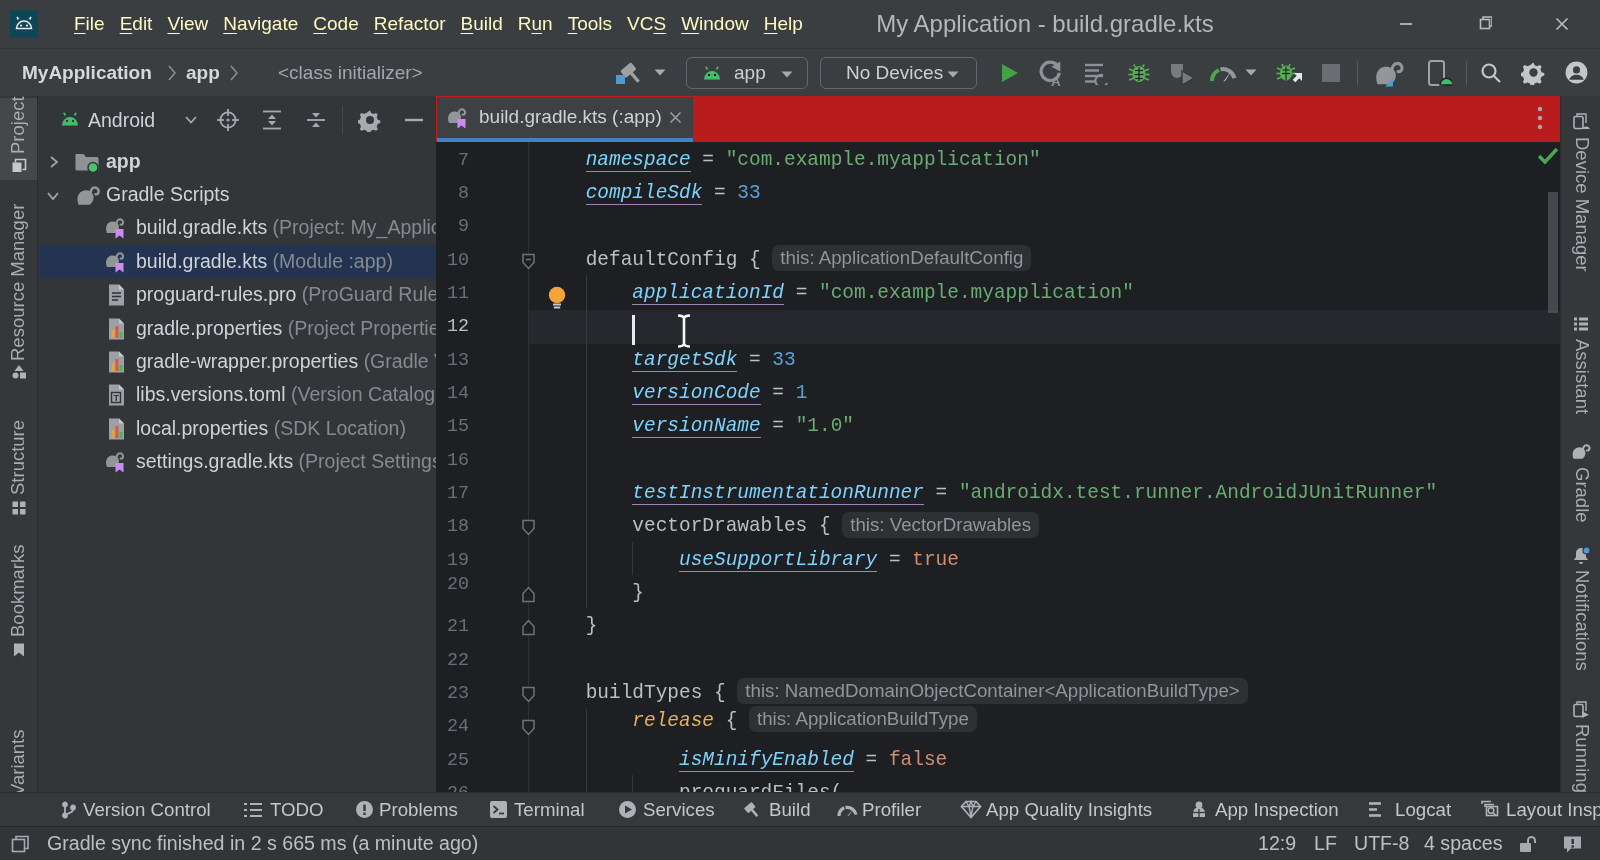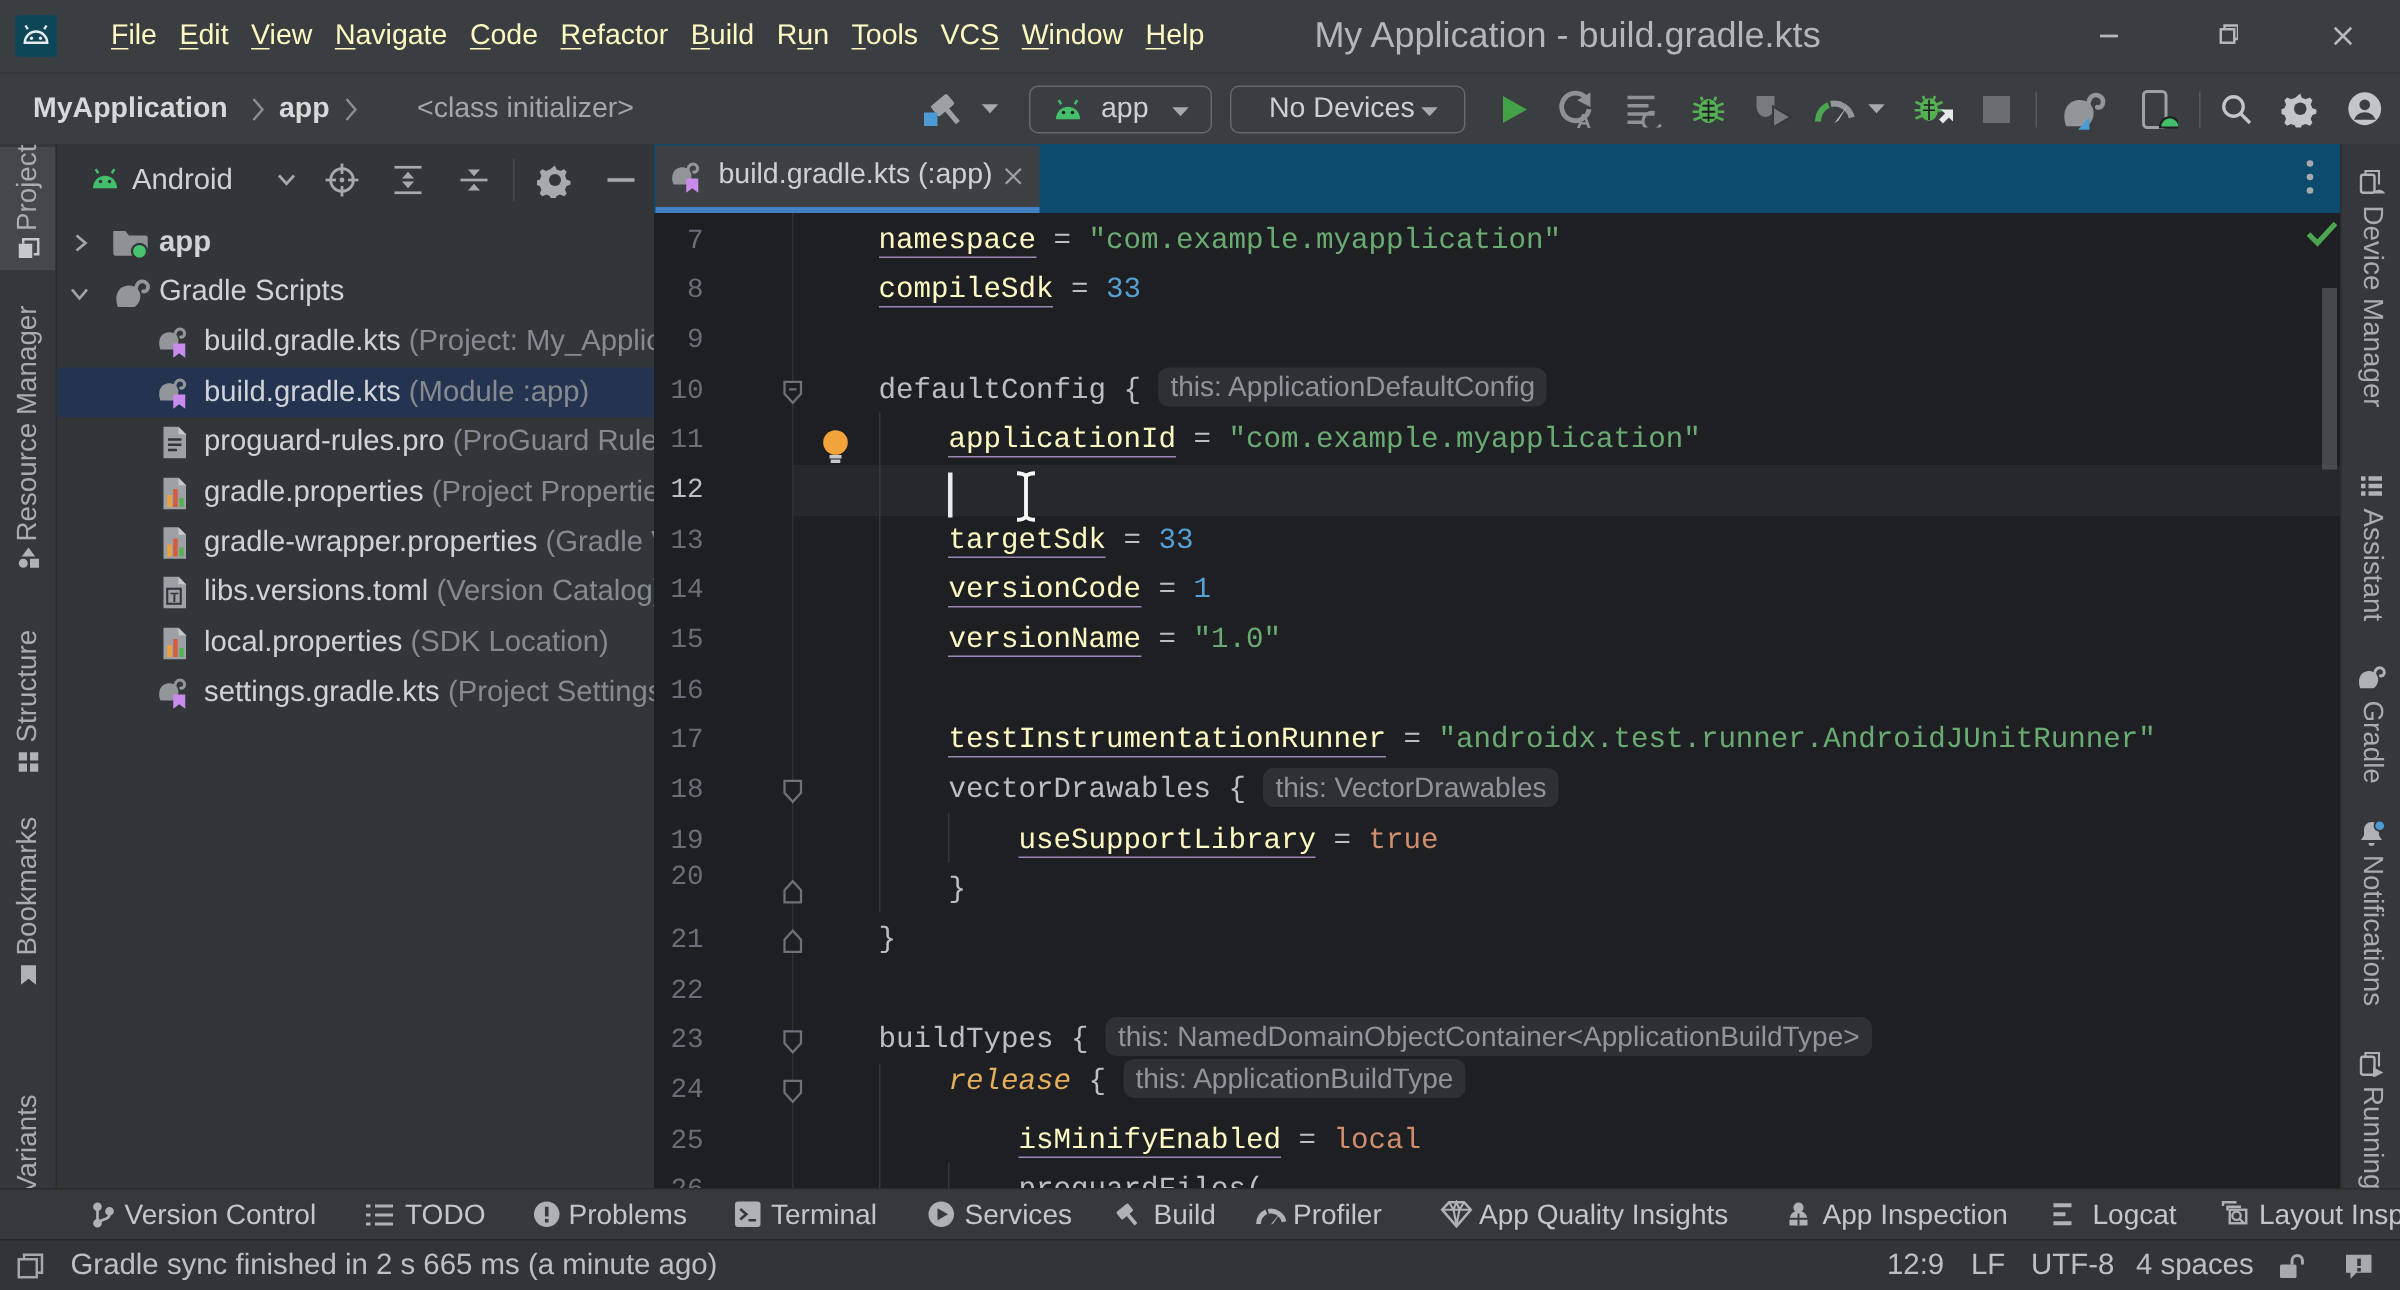--- a/index.html
+++ b/index.html
@@ -3,37 +3,37 @@
 <style>
 * { margin:0; padding:0; box-sizing:border-box; }
 html,body { width:1600px; height:860px; overflow:hidden; }
 body { background:#1E1F22; font-family:"Liberation Sans", sans-serif; position:relative; }
 .abs { position:absolute; }
 #titlebar { left:0; top:0; width:1600px; height:48px; background:#3B3E40; }
 #toolbar { left:0; top:48px; width:1600px; height:48px; background:#3B3E40; border-top:1px solid #343638; }
 #leftstrip { left:0; top:96px; width:38px; height:696px; background:#35373A; border-right:1px solid #2A2C2E; overflow:hidden; }
 #project { left:38px; top:96px; width:398px; height:696px; background:#333639; overflow:hidden; }
 #editorarea { left:436px; top:96px; width:1124px; height:696px; background:#1E1F22; overflow:hidden; }
-#tabbar { left:0; top:0; width:1124px; height:45.5px; background:#0c4a6e; }
+#tabbar { left:0; top:0; width:1124px; height:45.5px; background:#b91c1c; }
 #rightstrip { left:1560px; top:96px; width:40px; height:696px; background:#35373A; border-left:1px solid #2A2C2E; overflow:hidden; }
 #bottombar { left:0; top:792px; width:1600px; height:34px; background:#36393C; border-top:1px solid #2A2C2E; }
 #statusbar { left:0; top:826px; width:1600px; height:34px; background:#323538; border-top:1px solid #26282A; }
 .menu { color:#fef9c3; font-size:19px; line-height:48px; }
 .menu u { text-decoration-thickness:1px; text-underline-offset:3px; }
 .wtitle { color:#B4B7BA; font-size:24px; line-height:48px; }
 .crumb { color:#D6D8DB; font-size:19px; font-weight:bold; line-height:47px; }
 .crumb2 { color:#A3A7AD; font-size:19px; font-weight:normal; }
 .combo { position:absolute; top:8px; height:32px; border:1px solid #64676D; border-radius:6px; color:#CDCFD3; font-size:19px; line-height:30px; }
 .vl { position:absolute; transform-origin:0 0; transform:rotate(-90deg); white-space:nowrap; color:#A9ACB1; font-size:18.5px; height:20px; line-height:20px; }
 .vr { position:absolute; transform-origin:0 0; transform:rotate(90deg); white-space:nowrap; color:#A9ACB1; font-size:18.5px; height:20px; line-height:20px; }
 .trow { position:absolute; left:0; width:398px; height:33.4px; line-height:33.4px; font-size:19.5px; color:#CFD2D6; white-space:nowrap; }
 .tann { color:#858A90; }
 .cl { position:absolute; left:103px; height:33.4px; line-height:33.4px; font-family:"Liberation Mono", monospace; font-size:19.45px; white-space:pre; color:#BCBEC4; }
 .ln { position:absolute; left:0; width:33px; text-align:right; height:33.4px; line-height:33.4px; font-family:"Liberation Mono", monospace; font-size:18.4px; color:#6A6F77; }
-.prop { color:#fef9c3; border-bottom:1.5px solid #9C87B8; }
+.prop { color:#7dd3fc; border-bottom:1.5px solid #9C87B8;font-style:italic; }
 .str { color:#6AAB73; }
 .num { color:#56A0D6;margin-top:32px; }
 .kw { color:#CF8E6D; }
 .rel { color:#E5B05E; font-style:italic; }
 .inlay { display:inline-block; background:#2E3134; color:#90949B; font-family:"Liberation Sans",sans-serif; font-size:18.7px; line-height:26px; height:26px; border-radius:7px; padding:0 8px; vertical-align:middle; margin-top:-3px; }
 .bbitem { position:absolute; top:0; height:33px; line-height:33px; color:#C4C6C9; font-size:18.7px; white-space:nowrap; }
 .sbtext { color:#BDC0C3; font-size:19.6px; line-height:33px; }
 .ico { position:absolute; }
 </style></head>
 <body>
@@ -492,21 +492,21 @@
         <div class="cl" style="top:268.8px">        <span class="prop">versionName</span> = <span class="str">"1.0"</span></div>
         <div class="cl" style="top:302.15000000000003px"></div>
         <div class="cl" style="top:335.5px">        <span class="prop">testInstrumentationRunner</span> = <span class="str">"androidx.test.runner.AndroidJUnitRunner"</span></div>
         <div class="cl" style="top:368.85px">        vectorDrawables { <span class="inlay">this: VectorDrawables</span></div>
         <div class="cl" style="top:402.20000000000005px">            <span class="prop">useSupportLibrary</span> = <span class="kw">true</span></div>
         <div class="cl" style="top:435.55px">        }</div>
         <div class="cl" style="top:468.90000000000003px">    }</div>
         <div class="cl" style="top:502.25px"></div>
         <div class="cl" style="top:535.6px">    buildTypes { <span class="inlay">this: NamedDomainObjectContainer&lt;ApplicationBuildType&gt;</span></div>
         <div class="cl" style="top:563px">        <span class="rel">release</span> { <span class="inlay">this: ApplicationBuildType</span></div>
-        <div class="cl" style="top:602.3000000000001px">            <span class="prop">isMinifyEnabled</span> = <span class="kw">local</span></div>
+        <div class="cl" style="top:602.3000000000001px">            <span class="prop">isMinifyEnabled</span> = <span class="kw">false</span></div>
         <div class="cl" style="top:635.65px">            proguardFiles(</div>
       </div>
 
     <div class="abs" style="left:196px;top:173px;width:3px;height:30px;background:#E8EAED"></div>
 
     <svg class="ico" style="left:110px;top:143px" width="22" height="28" viewBox="0 0 22 28">
         <circle cx="11" cy="10" r="8.2" fill="#F2A43A"></circle>
         <path d="M7 19.5 h8 M7.8 22.5 h6.4" stroke="#C6C8CB" stroke-width="2.2"></path>
         <path d="M7 15 h8" stroke="#F2A43A" stroke-width="4"></path>
       </svg>

